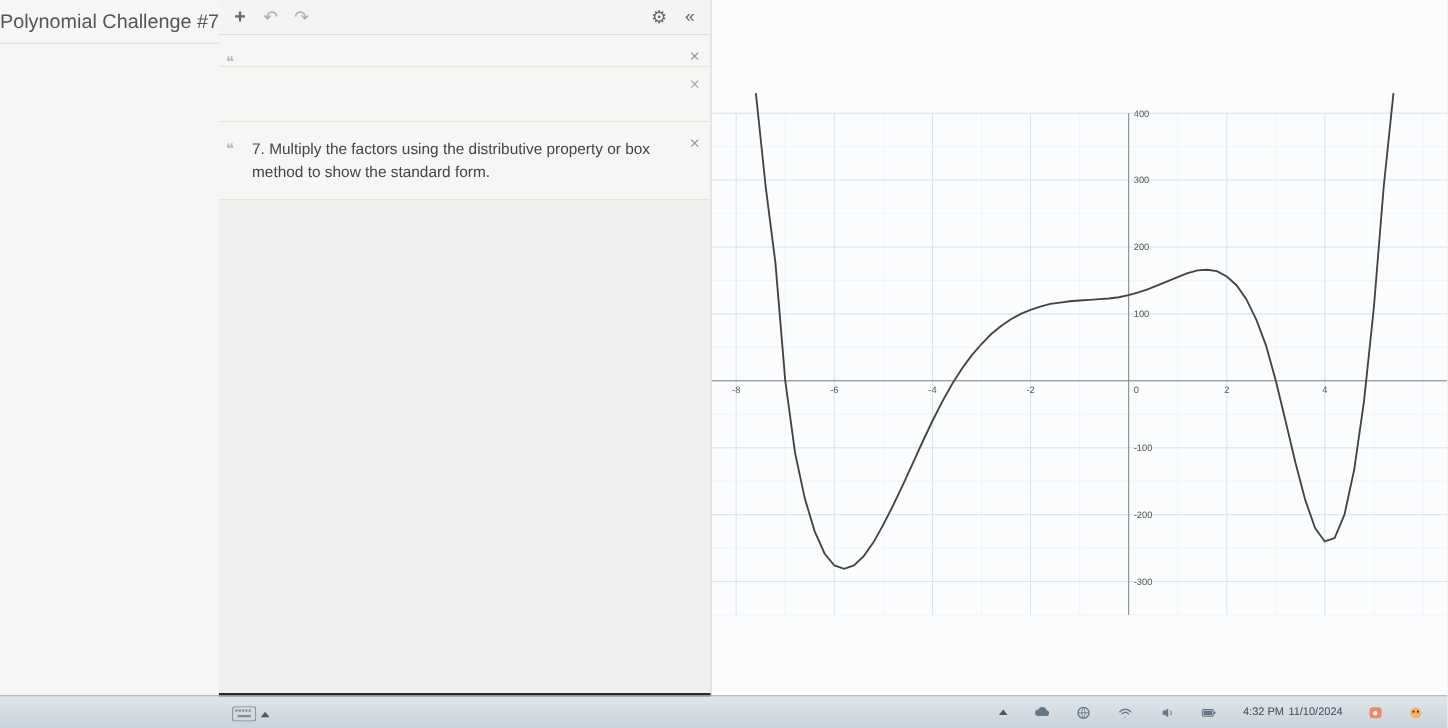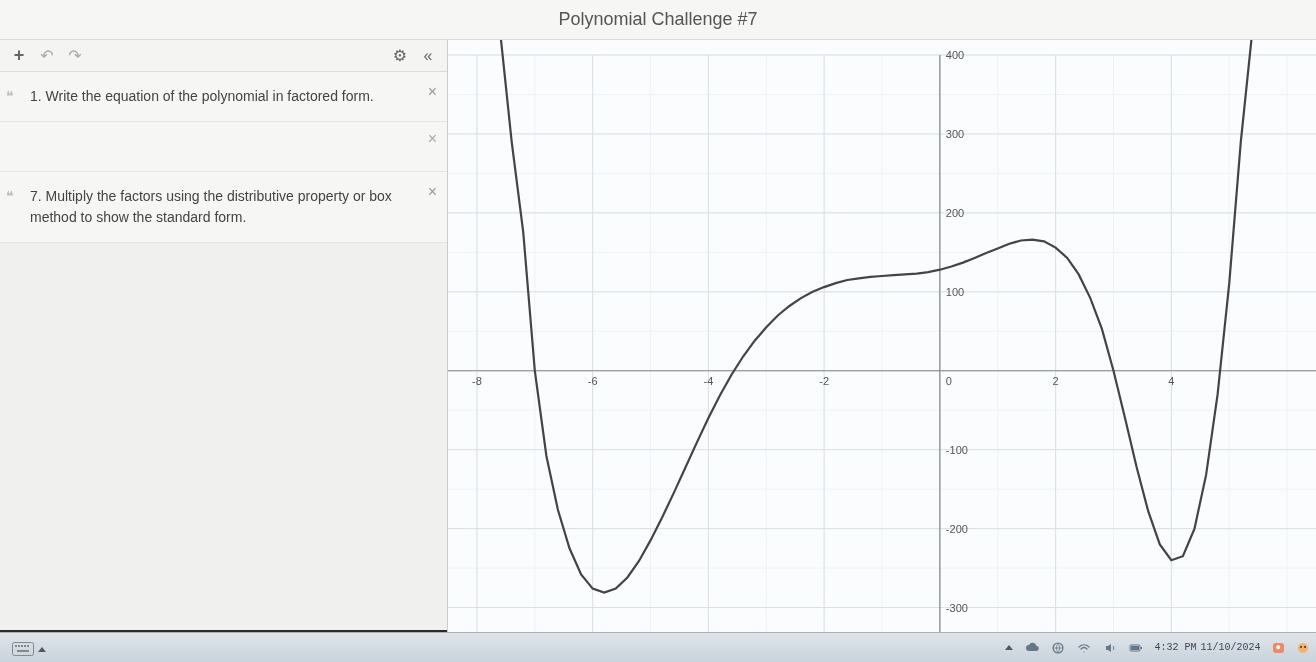--- a/index.html
+++ b/index.html
@@ -1,17 +1,17 @@
 <!DOCTYPE html>
 <html><head>
 <meta charset="utf-8">
 <style>
   * { box-sizing: border-box; margin: 0; padding: 0; }
   html, body { width: 1316px; height: 662px; font-family: Arial, Helvetica, sans-serif; background: #e8e6e0; overflow: hidden; }
-  .screen { width: 1316px; height: 662px; position: relative; background: #f6f6f4; display: flex; flex-direction: column; }
+  .screen { width: 1316px; height: 662px; position: relative; background: #f6f6f4; display: flex; }
   .title-bar { height: 40px; display: flex; align-items: center; justify-content: center; background: #f6f6f4; border-bottom: 1px solid #ddd; }
   .title-bar span { color: #555; font-size: 18px; }
   .workspace { flex: 1; display: flex; min-height: 0; }
   .left-panel { width: 448px; background: #f0f0ee; border-right: 1px solid #ccc; display: flex; flex-direction: column; position: relative; }
   .panel-toolbar { height: 32px; display: flex; align-items: center; justify-content: space-between; padding: 0 10px; border-bottom: 1px solid #ddd; background: #f4f4f2; }
   .tb-left, .tb-right { display: flex; align-items: center; gap: 10px; }
   .tb-icon { width: 18px; height: 18px; display:flex; align-items:center; justify-content:center; color:#666; cursor:pointer; }
   .entry-list { flex:1; overflow:auto; }
   .entry { position: relative; padding: 14px 36px 14px 30px; background: #f6f6f4; border-bottom: 1px solid #e4e4e0; font-size: 14px; color:#444; line-height:1.5; }
   .entry .close-x { position:absolute; top:8px; right:10px; color:#999; cursor:pointer; font-size:16px; }
@@ -20,21 +20,21 @@
   .spacer-entry .close-x { position:absolute; top:8px; right:10px; color:#aaa; font-size:16px; cursor:pointer; }
   .bottom-brand { height: 32px; background:#2a2a2a; color:#9aa; display:flex; align-items:center; justify-content:center; font-size:13px; letter-spacing:1px; position:absolute; bottom:0; left:0; right:0; }
   .kbd-icon { position:absolute; bottom:6px; left:12px; color:#aaa; display:flex; align-items:center; gap:4px; z-index:2; }
   .graph-area { flex:1; position:relative; background:#fbfcfd; overflow:hidden; }
   svg.chart { width:100%; height:100%; display:block; }
   svg text { font-family: Arial, sans-serif; fill:#555; }
   .grid line { stroke:#d6e2e8; stroke-width:1; }
   .grid-minor line { stroke:#eef3f5; stroke-width:1; }
   .axis line { stroke:#888; stroke-width:1.2; }
   .curve { fill:none; stroke:#444; stroke-width:2.2; }
-  .taskbar { height: 30px; background: linear-gradient(#dfe5ea, #c9d3dc); position:absolute; bottom:0; left:0; right:0; display:flex; align-items:center; justify-content:flex-end; padding:0 6px; gap:12px; font-size:10px; color:#445; border-top:1px solid #aab;font-family:Liberation Mono, monospace; }
+  .taskbar { height: 30px; background: linear-gradient(#dfe5ea, #c9d3dc); position:absolute; bottom:0; left:0; right:0; display:flex; align-items:center; justify-content:flex-end; padding:0 22px; gap:24px; font-size:10px; color:#445; border-top:1px solid #aab; }
   .tray-item { display:flex; align-items:center; gap:2px; }
   .caret-up { width:0;height:0;border-left:4px solid transparent;border-right:4px solid transparent;border-bottom:5px solid #556; }
   .pill { background:#e86; color:#fff; border-radius:3px; padding:0 3px; font-size:9px; }
   .clock { text-align:right; line-height:1.1; }
   .little-icn { width:14px; height:14px; display:inline-block; }
 </style>
 </head>
 <body>
 
 <div class="screen">
@@ -54,21 +54,20 @@
         </div>
         <div class="tb-right">
           <span class="tb-icon">⚙</span>
           <span class="tb-icon" style="font-size:16px">«</span>
         </div>
       </div>
 
       <div class="entry-list">
         <div class="entry">
           <span class="entry-gutter">❝</span>
-          <span>1. Write the equation of the polynomial in factored form.</span>
           <span class="close-x">×</span>
         </div>
         <div class="spacer-entry">
           <span class="close-x">×</span>
         </div>
         <div class="entry">
           <span class="entry-gutter">❝</span>
           <span>7. Multiply the factors using the distributive property or box method to show the standard form.</span>
           <span class="close-x">×</span>
         </div>

